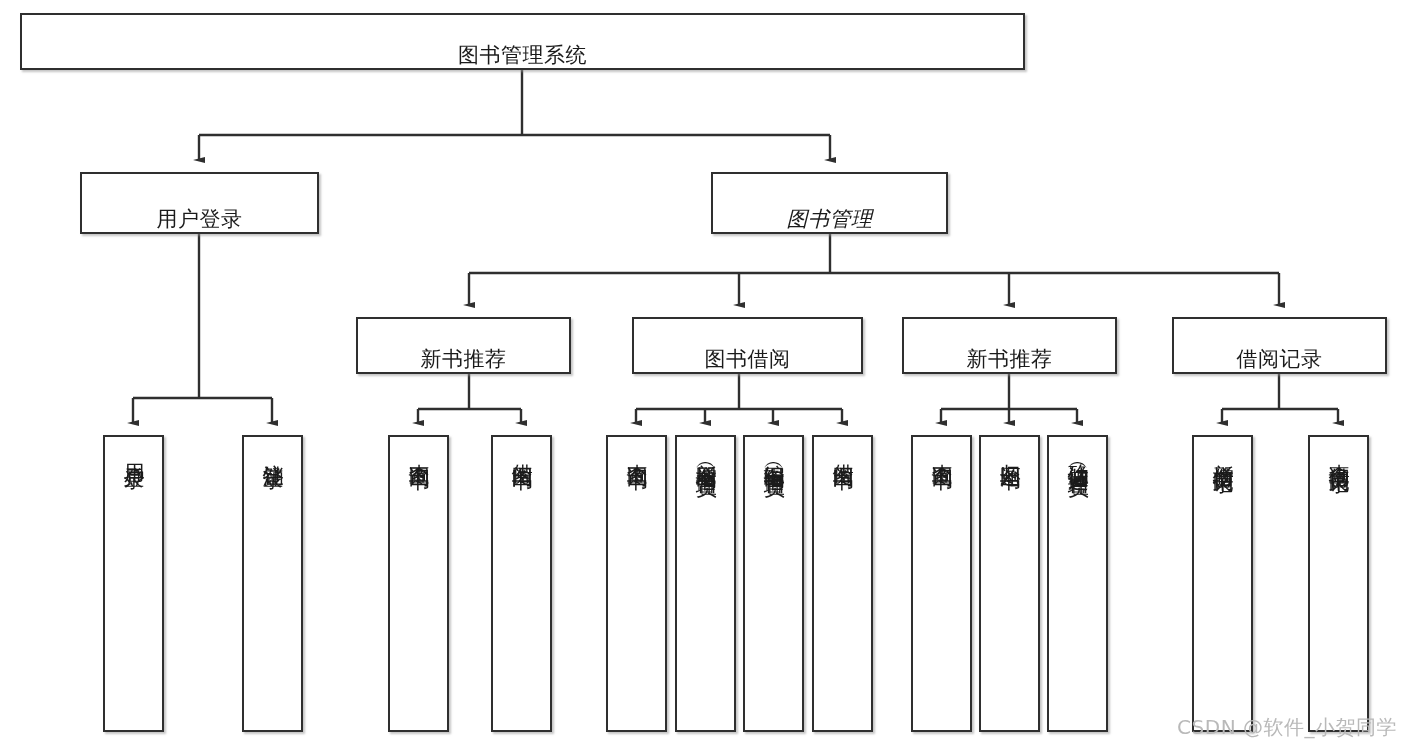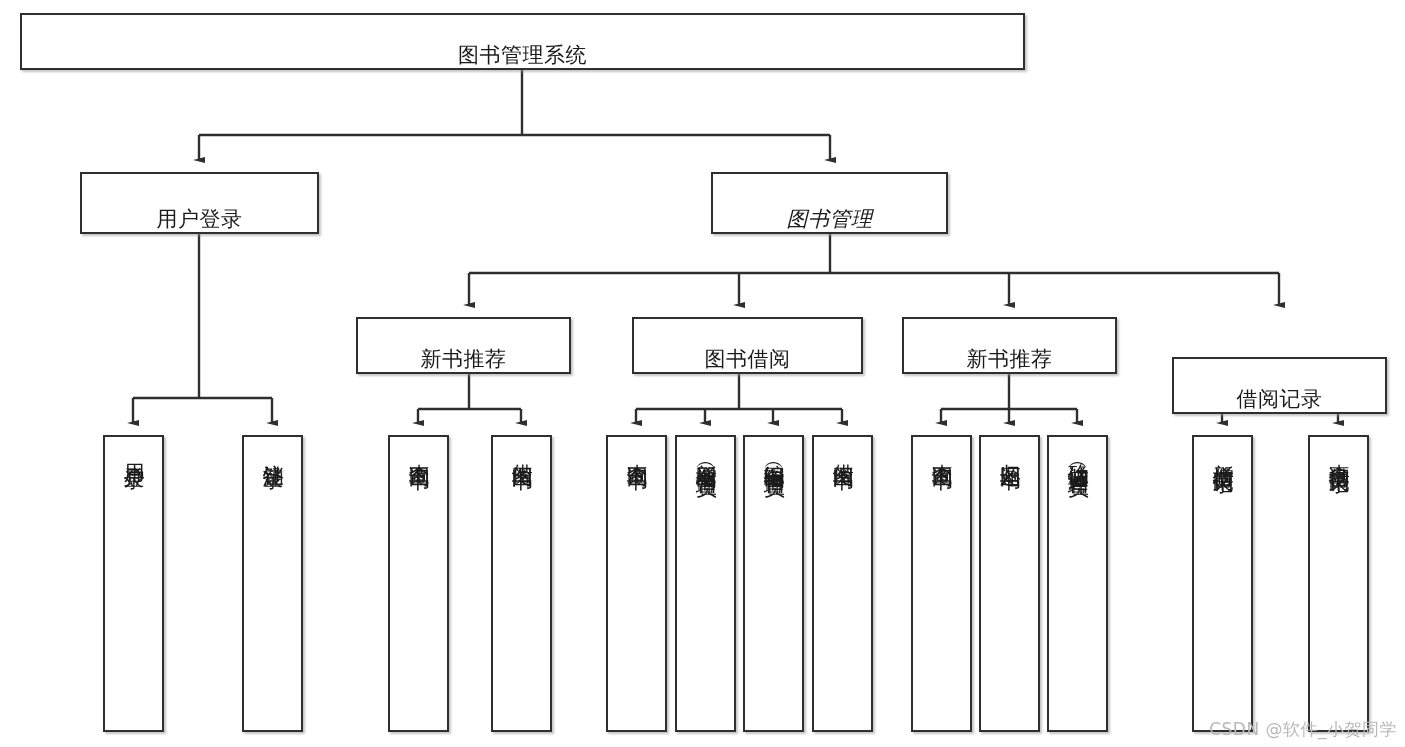--- a/index.html
+++ b/index.html
@@ -54,21 +54,21 @@
     text-orientation: upright;
     font-size: 21px;
     line-height: 1.22;
     letter-spacing: 2px;
     white-space: nowrap;
   }
   .watermark {
     position: absolute;
     right: 8px;
     bottom: 6px;
-    font-size: 17px;
+    font-size: 20px;
     color: #b9b9b9;
     letter-spacing: 0.5px;
     white-space: nowrap;
   }
 </style>
 </head>
 <body>
 
 <div id="canvas">
 
@@ -135,21 +135,21 @@
 
   <div class="node" style="left:356px; top:317px; width:215px; height:57px;">
     <span class="label">新书推荐</span>
   </div>
   <div class="node" style="left:632px; top:317px; width:231px; height:57px;">
     <span class="label">图书借阅</span>
   </div>
   <div class="node" style="left:902px; top:317px; width:215px; height:57px;">
     <span class="label">新书推荐</span>
   </div>
-  <div class="node" style="left:1172px; top:317px; width:215px; height:57px;margin-top:40px;">
+  <div class="node" style="left:1172px; top:317px; width:215px; height:57px;">
     <span class="label">借阅记录</span>
   </div>
 
   <div class="node vertical" style="left:103px; top:435px; width:61px; height:297px;">
     <span class="label">用户登录</span>
   </div>
   <div class="node vertical" style="left:242px; top:435px; width:61px; height:297px;">
     <span class="label">注销登录</span>
   </div>
 

